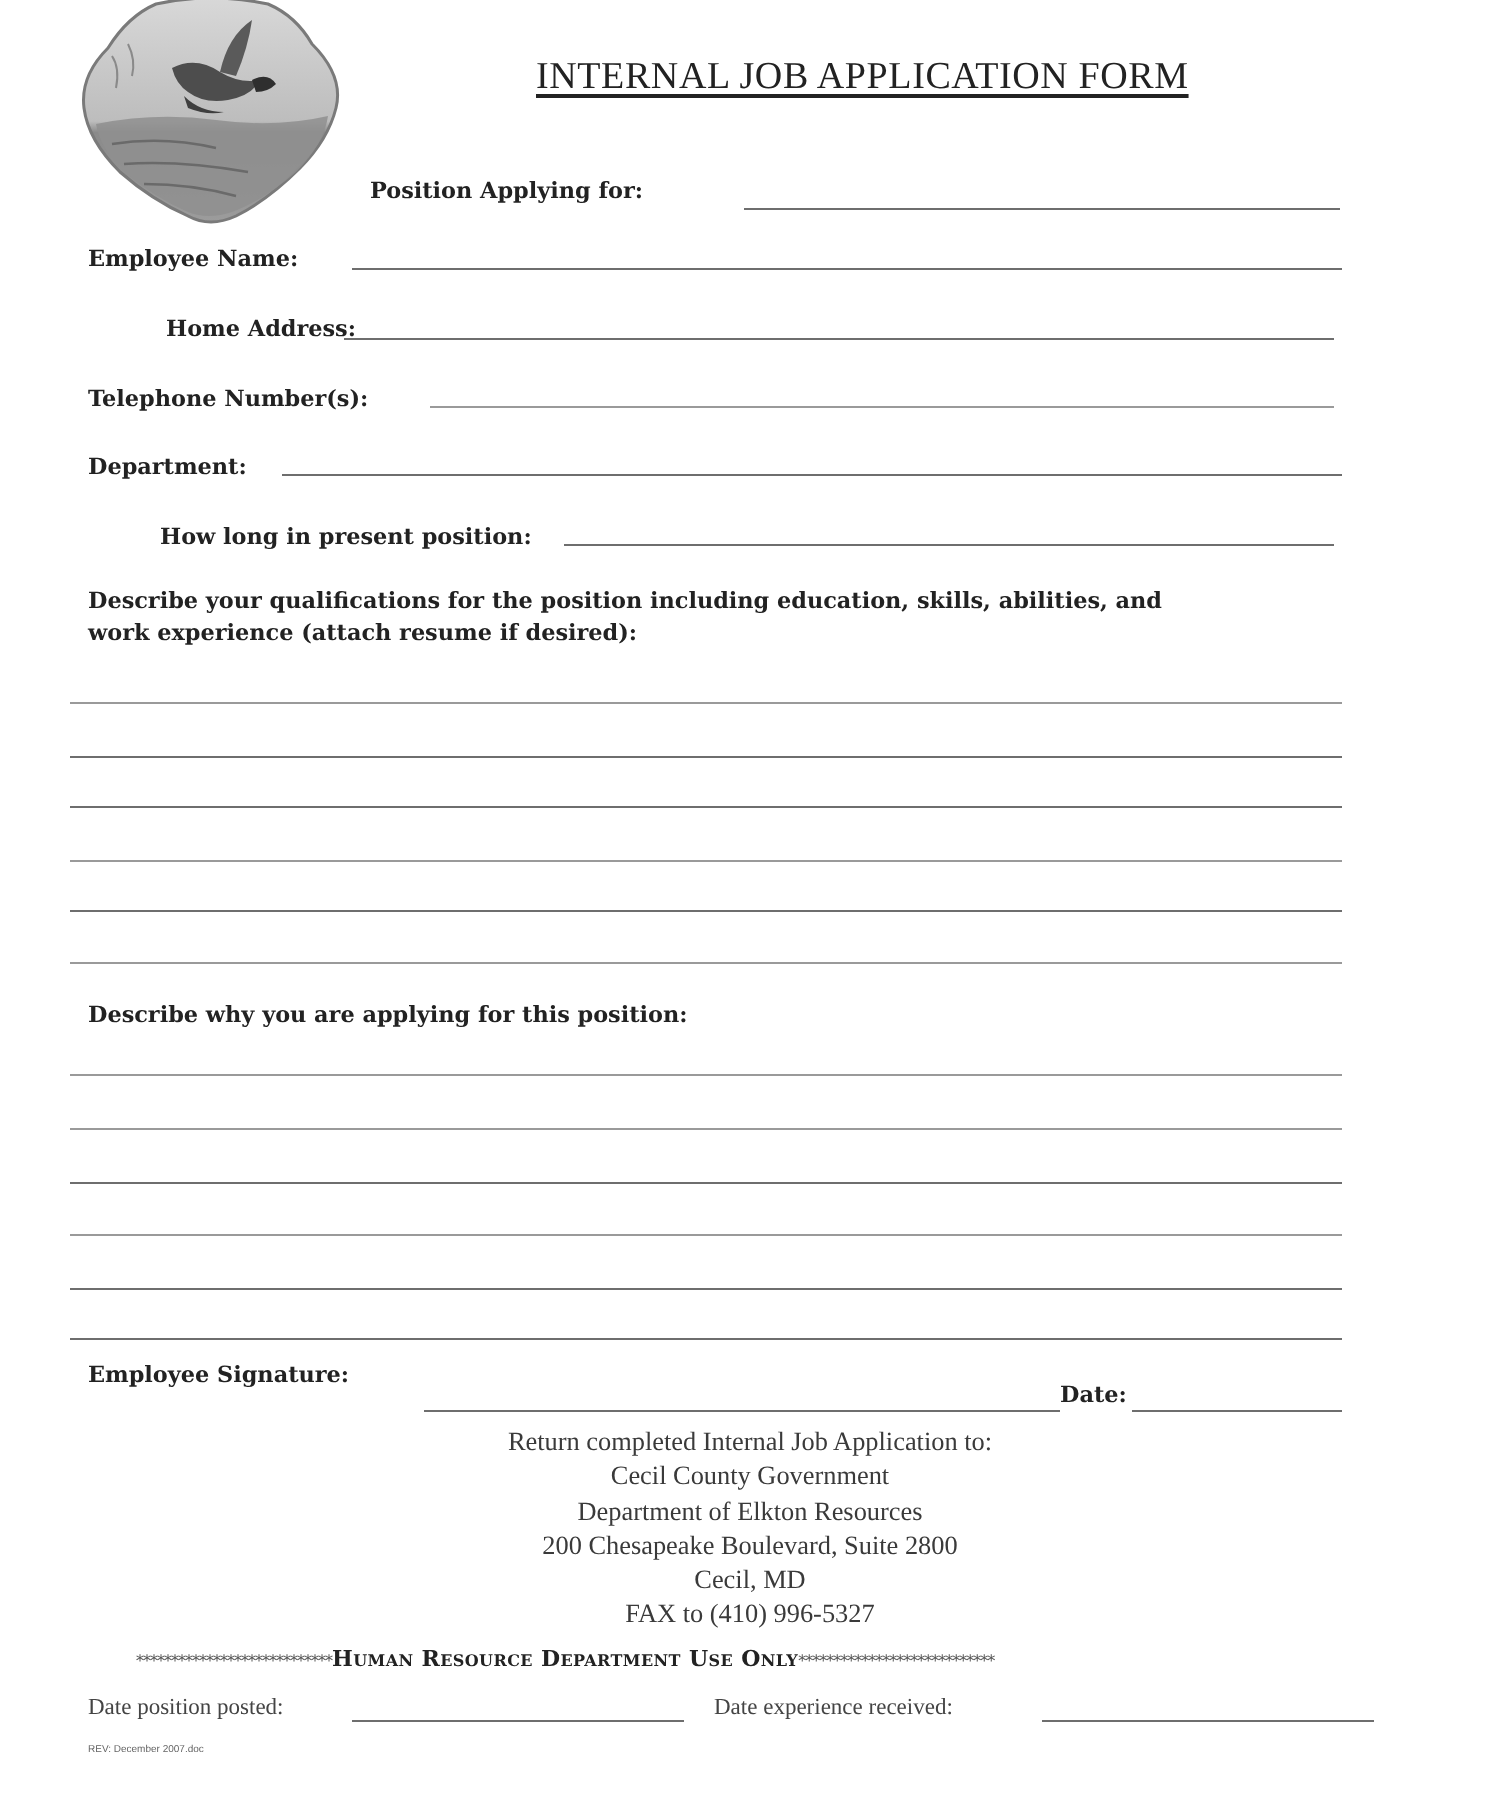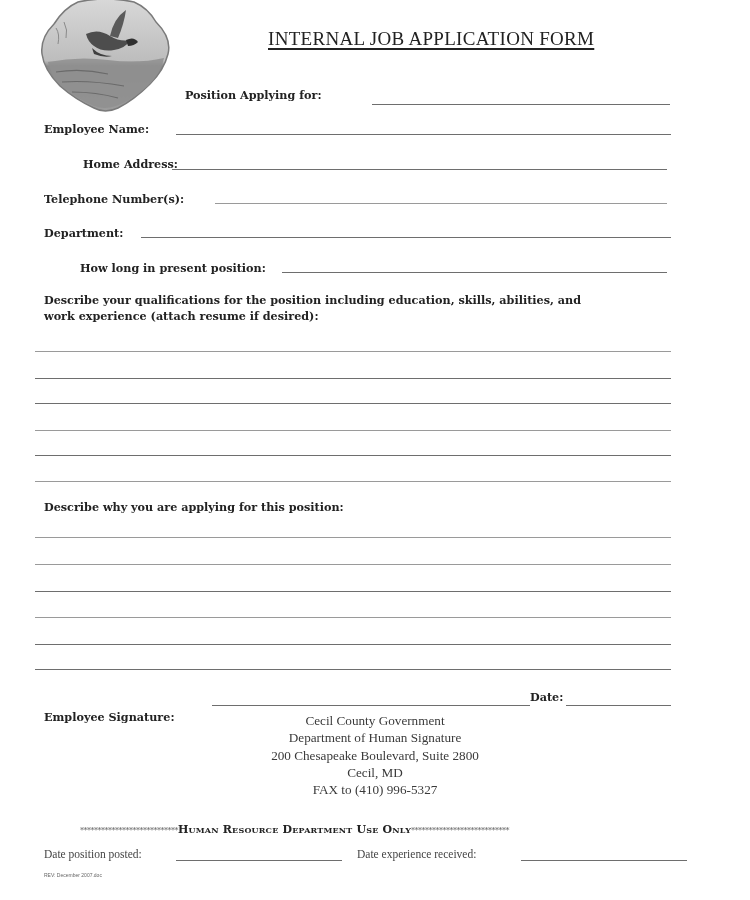--- a/index.html
+++ b/index.html
@@ -51,21 +51,20 @@
       color: #3a3a3a;
     }
     .return div { margin-left: 0; }
     .hr-banner {
       left: 68px; top: 823px;
       font-family: "DejaVu Serif", serif;
       font-size: 8.5px;
       color: #444;
       white-space: nowrap;
       letter-spacing: 0px;
-      margin-left: 12px;
     }
     .hr-banner .stars { font-size: 8px; color: #555; letter-spacing: -0.5px; }
     .hr-banner .hr-title {
       font-weight: bold;
       font-variant: small-caps;
       font-size: 11px;
       letter-spacing: 0.2px;
       color: #222;
     }
     .small-label {
@@ -139,28 +138,29 @@
 
 <div class="abs label" style="left:44px; top:500px;">Describe why you are applying for this position:</div>
 
 <div class="abs line light" style="left:35px; top:537px; width:636px;"></div>
 <div class="abs line light" style="left:35px; top:564px; width:636px;"></div>
 <div class="abs line" style="left:35px; top:591px; width:636px;"></div>
 <div class="abs line light" style="left:35px; top:617px; width:636px;"></div>
 <div class="abs line" style="left:35px; top:644px; width:636px;"></div>
 <div class="abs line" style="left:35px; top:669px; width:636px;"></div>
 
-<div class="abs label" style="left:44px; top:710px;">Employee Signature:</div>
+<div class="abs label" style="left:44px; top:680px;">Employee Signature:</div>
 <div class="abs line" style="left:212px; top:705px; width:318px;"></div>
 <div class="abs label" style="left:530px; top:690px;">Date:</div>
 <div class="abs line" style="left:566px; top:705px; width:105px;"></div>
 
 <div class="abs return" style="top:712px;">
+  <div style="margin-left:0;">Return completed Internal Job Application to:</div>
   <div>Cecil County Government</div>
-  <div>Department of Human Signature</div>
+  <div>Department of Elkton Resources</div>
   <div>200 Chesapeake Boulevard, Suite 2800</div>
   <div>Cecil, MD</div>
   <div>FAX to (410) 996-5327</div>
 </div>
 
 <div class="abs hr-banner">
   <span class="stars">****************************</span><span class="hr-title">Human Resource Department Use Only</span><span class="stars">****************************</span>
 </div>
 
 <div class="abs small-label" style="left:44px; top:848px;">Date position posted:</div>

